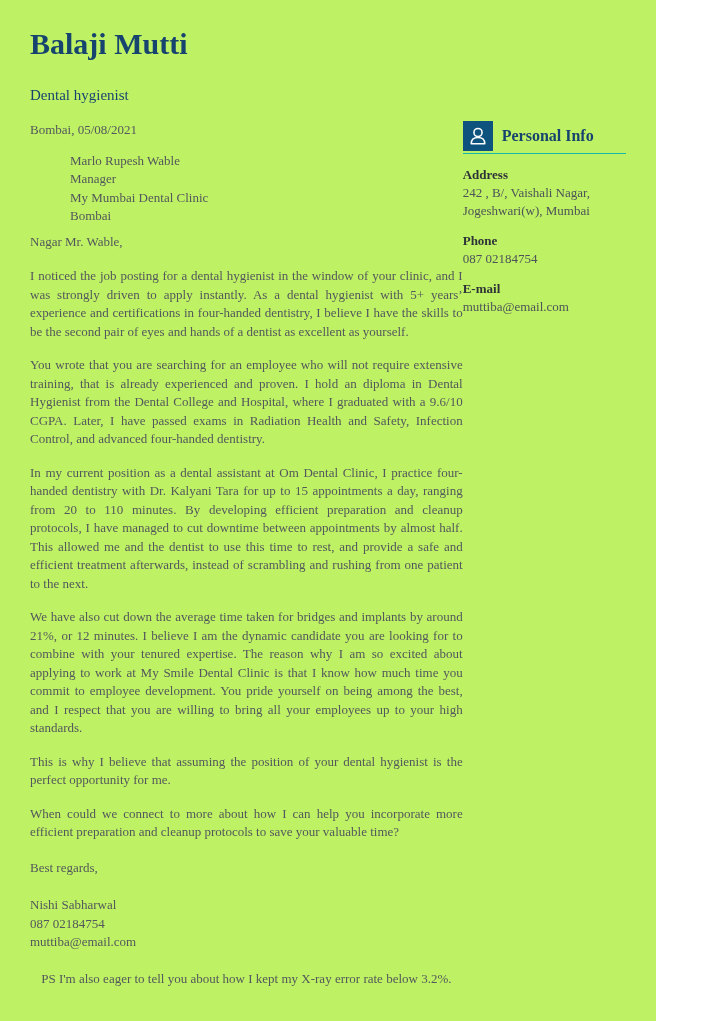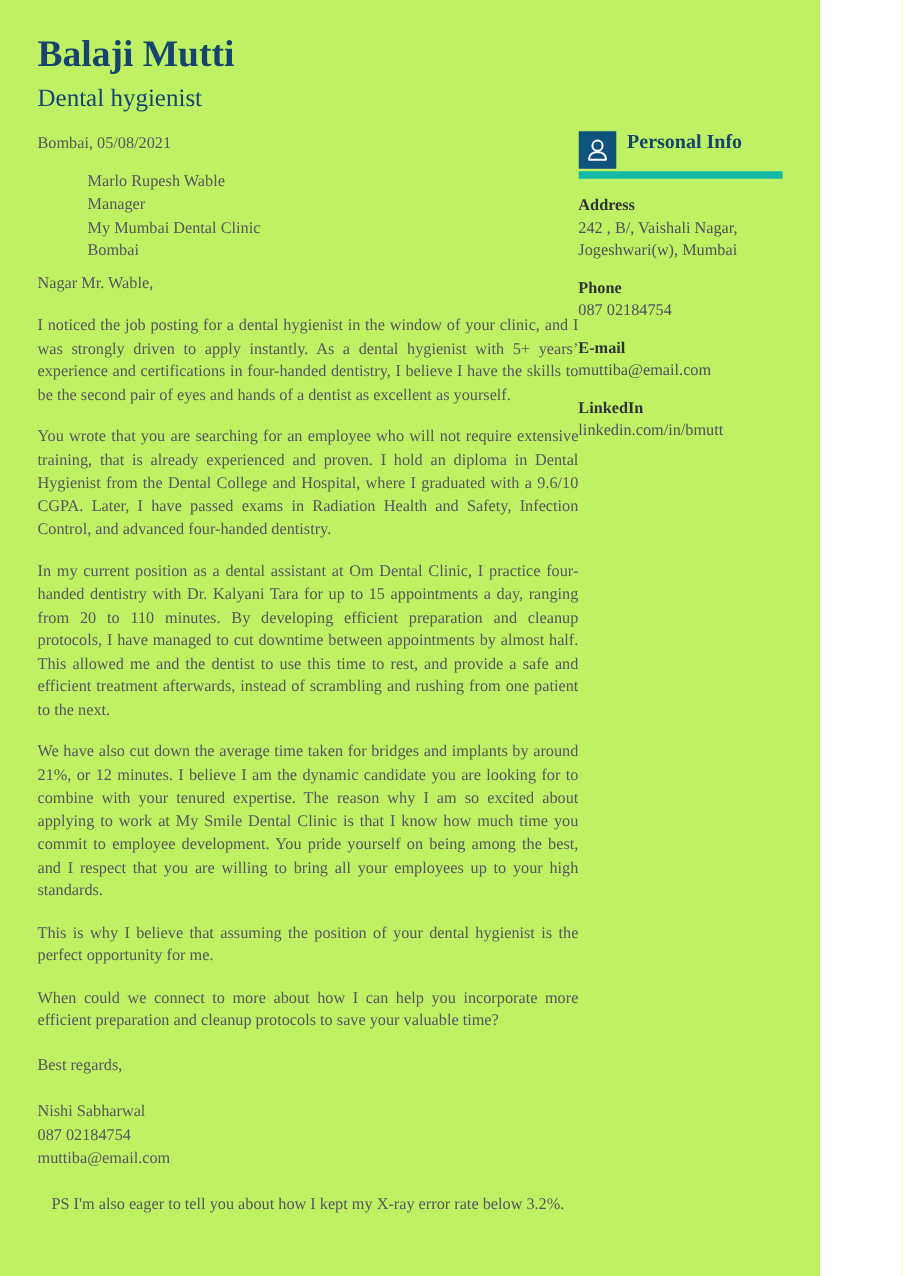--- a/index.html
+++ b/index.html
@@ -14,24 +14,24 @@
     overflow: hidden;
   }
   .candidate-name {
     font-size: 30px;
     font-weight: bold;
     color: #17446e;
     line-height: 34px;
     margin: 0;
   }
   .job-title {
-    font-size: 20px;
+    font-size: 15px;
     color: #17446e;
     line-height: 20px;
-    margin-top: 8px;
+    margin-top: 24px;
   }
   .main {
     display: flex;
     margin-top: 16px;
     align-items: flex-start;
   }
   .letter {
     width: 461px;
     font-size: 13px;
     color: #54575c;
@@ -50,24 +50,24 @@
 
   .sidebar {
     width: 174px;
     margin-left: auto;
     font-size: 13px;
     color: #4d5258;
     padding-top: 0;
   }
   .sb-header {
     display: flex;
-    align-items: flex-start;
+    align-items: center;
     gap: 9px;
     padding-bottom: 2px;
-    border-bottom: 6px solid #14b8a6;
+    border-bottom: 1px solid #14b8a6;
   }
   .sb-icon {
     width: 30px;
     height: 30px;
     background: #0e527e;
     flex: 0 0 30px;
     display: flex;
     align-items: center;
     justify-content: center;
   }
@@ -144,20 +144,16 @@
       <div class="sb-section">
         <div class="sb-label">Phone</div>
         <div class="sb-line">087 02184754</div>
       </div>
 
       <div class="sb-section">
         <div class="sb-label">E-mail</div>
         <div class="sb-line">muttiba@email.com</div>
       </div>
 
-      <div class="sb-section">
-        <div class="sb-label">LinkedIn</div>
-        <div class="sb-line">linkedin.com/in/bmutt</div>
-      </div>
     </div>
 
   </div>
 </div>
 
 </body></html>

